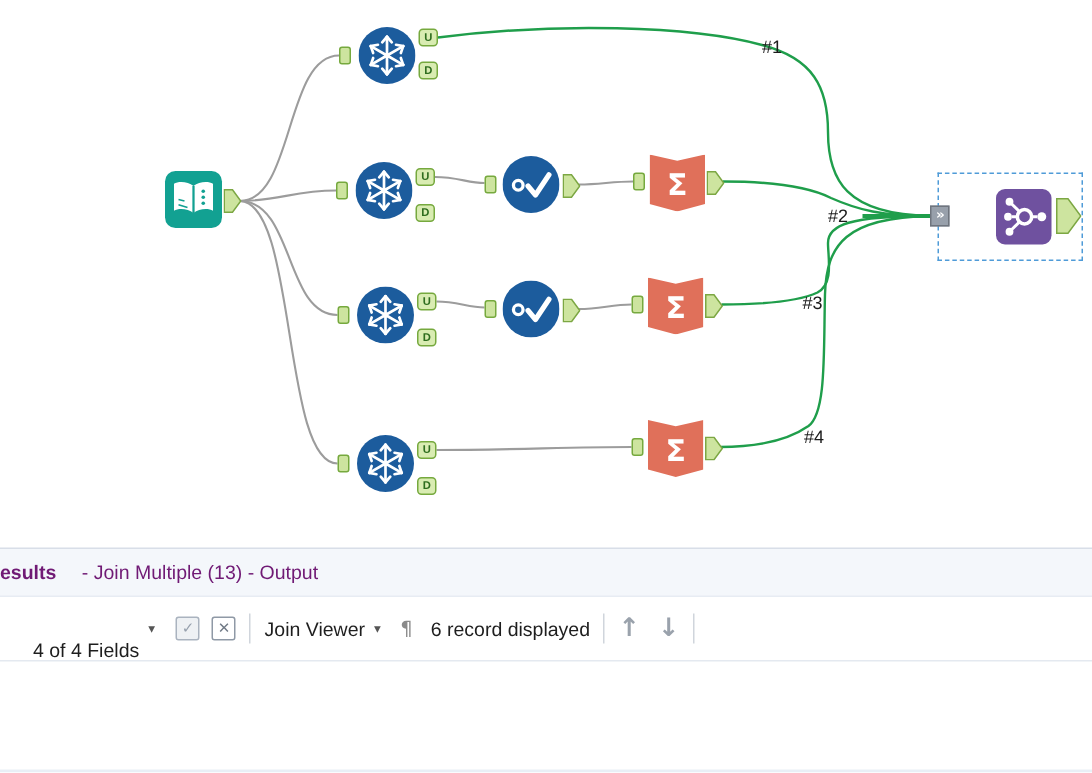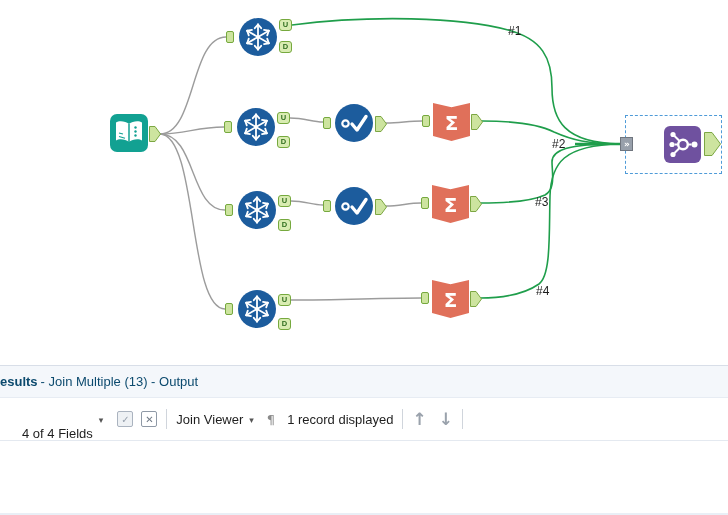--- a/index.html
+++ b/index.html
@@ -26,23 +26,23 @@
   .summ{width:37px;height:38px;background:#e0705a;
         clip-path:polygon(0 0,50% 11%,100% 0,100% 87%,50% 100%,0 87%);
         display:flex;align-items:center;justify-content:center;}
   .summ span{color:#fff;font-weight:bold;font-size:20px;margin-top:1px;}
   .join-sel{position:absolute;z-index:1;border:1px dashed #4f9bd8;background:#fff;}
 
   
   .results{position:absolute;left:0;top:365px;width:728px;height:150px;background:#fff;
            border-top:1px solid #d8dee8;}
   .res-header{height:31px;background:#f4f7fb;display:flex;align-items:center;
-              font-size:13px;color:#0c4a6e;border-bottom:1px solid #e7ecf3;}
+              font-size:13px;color:#701a75;border-bottom:1px solid #e7ecf3;}
   .res-header b{font-weight:bold;}
-  .res-header span{margin-left:3px;}
+  .res-header span{margin-left:17px;}
   .toolbar{height:42px;display:flex;align-items:center;font-size:13px;color:#1e1e1e;
            border-bottom:1px solid #e4e9f0;}
   .tb-caret{font-size:9px;color:#555;margin:2px 0 0 6px;}
   .tb-ico{width:16px;height:16px;border:1px solid #aab3bf;border-radius:2px;display:flex;
           align-items:center;justify-content:center;font-size:10px;color:#96a0ad;
           background:#eef1f4;box-sizing:border-box;}
   .tb-sep{width:1px;height:20px;background:#d0d5dc;margin:0 9px;}
   .tb-arrow{font-size:17px;color:#9aa2ac;font-weight:bold;}
   .pilcrow{color:#8a8a8a;font-size:13px;}
   .bottom-strip{position:absolute;left:0;bottom:0;width:728px;height:3px;background:#e9eff6;}
@@ -242,21 +242,21 @@
 
     <div class="toolbar">
       <span style="margin-left:22px;margin-top:28px;">4 of 4 Fields</span>
       <span class="tb-caret glyph">▾</span>
       <span class="tb-ico glyph" style="margin-left:14px;">✓</span>
       <span class="tb-ico glyph" style="margin-left:8px;background:#fff;color:#707a86;border-color:#8f99a6;">✕</span>
       <span class="tb-sep"></span>
       <span>Join Viewer</span>
       <span class="tb-caret glyph">▾</span>
       <span class="pilcrow glyph" style="margin-left:13px;">¶</span>
-      <span style="margin-left:12px;">1 record displayed</span>
+      <span style="margin-left:12px;">6 record displayed</span>
       <span class="tb-sep"></span>
       <span class="tb-arrow glyph">↑</span>
       <span class="tb-arrow glyph" style="margin-left:12px;">↓</span>
       <span class="tb-sep"></span>
     </div>
 
     <div class="bottom-strip"></div>
   </div>
 </div>
 

